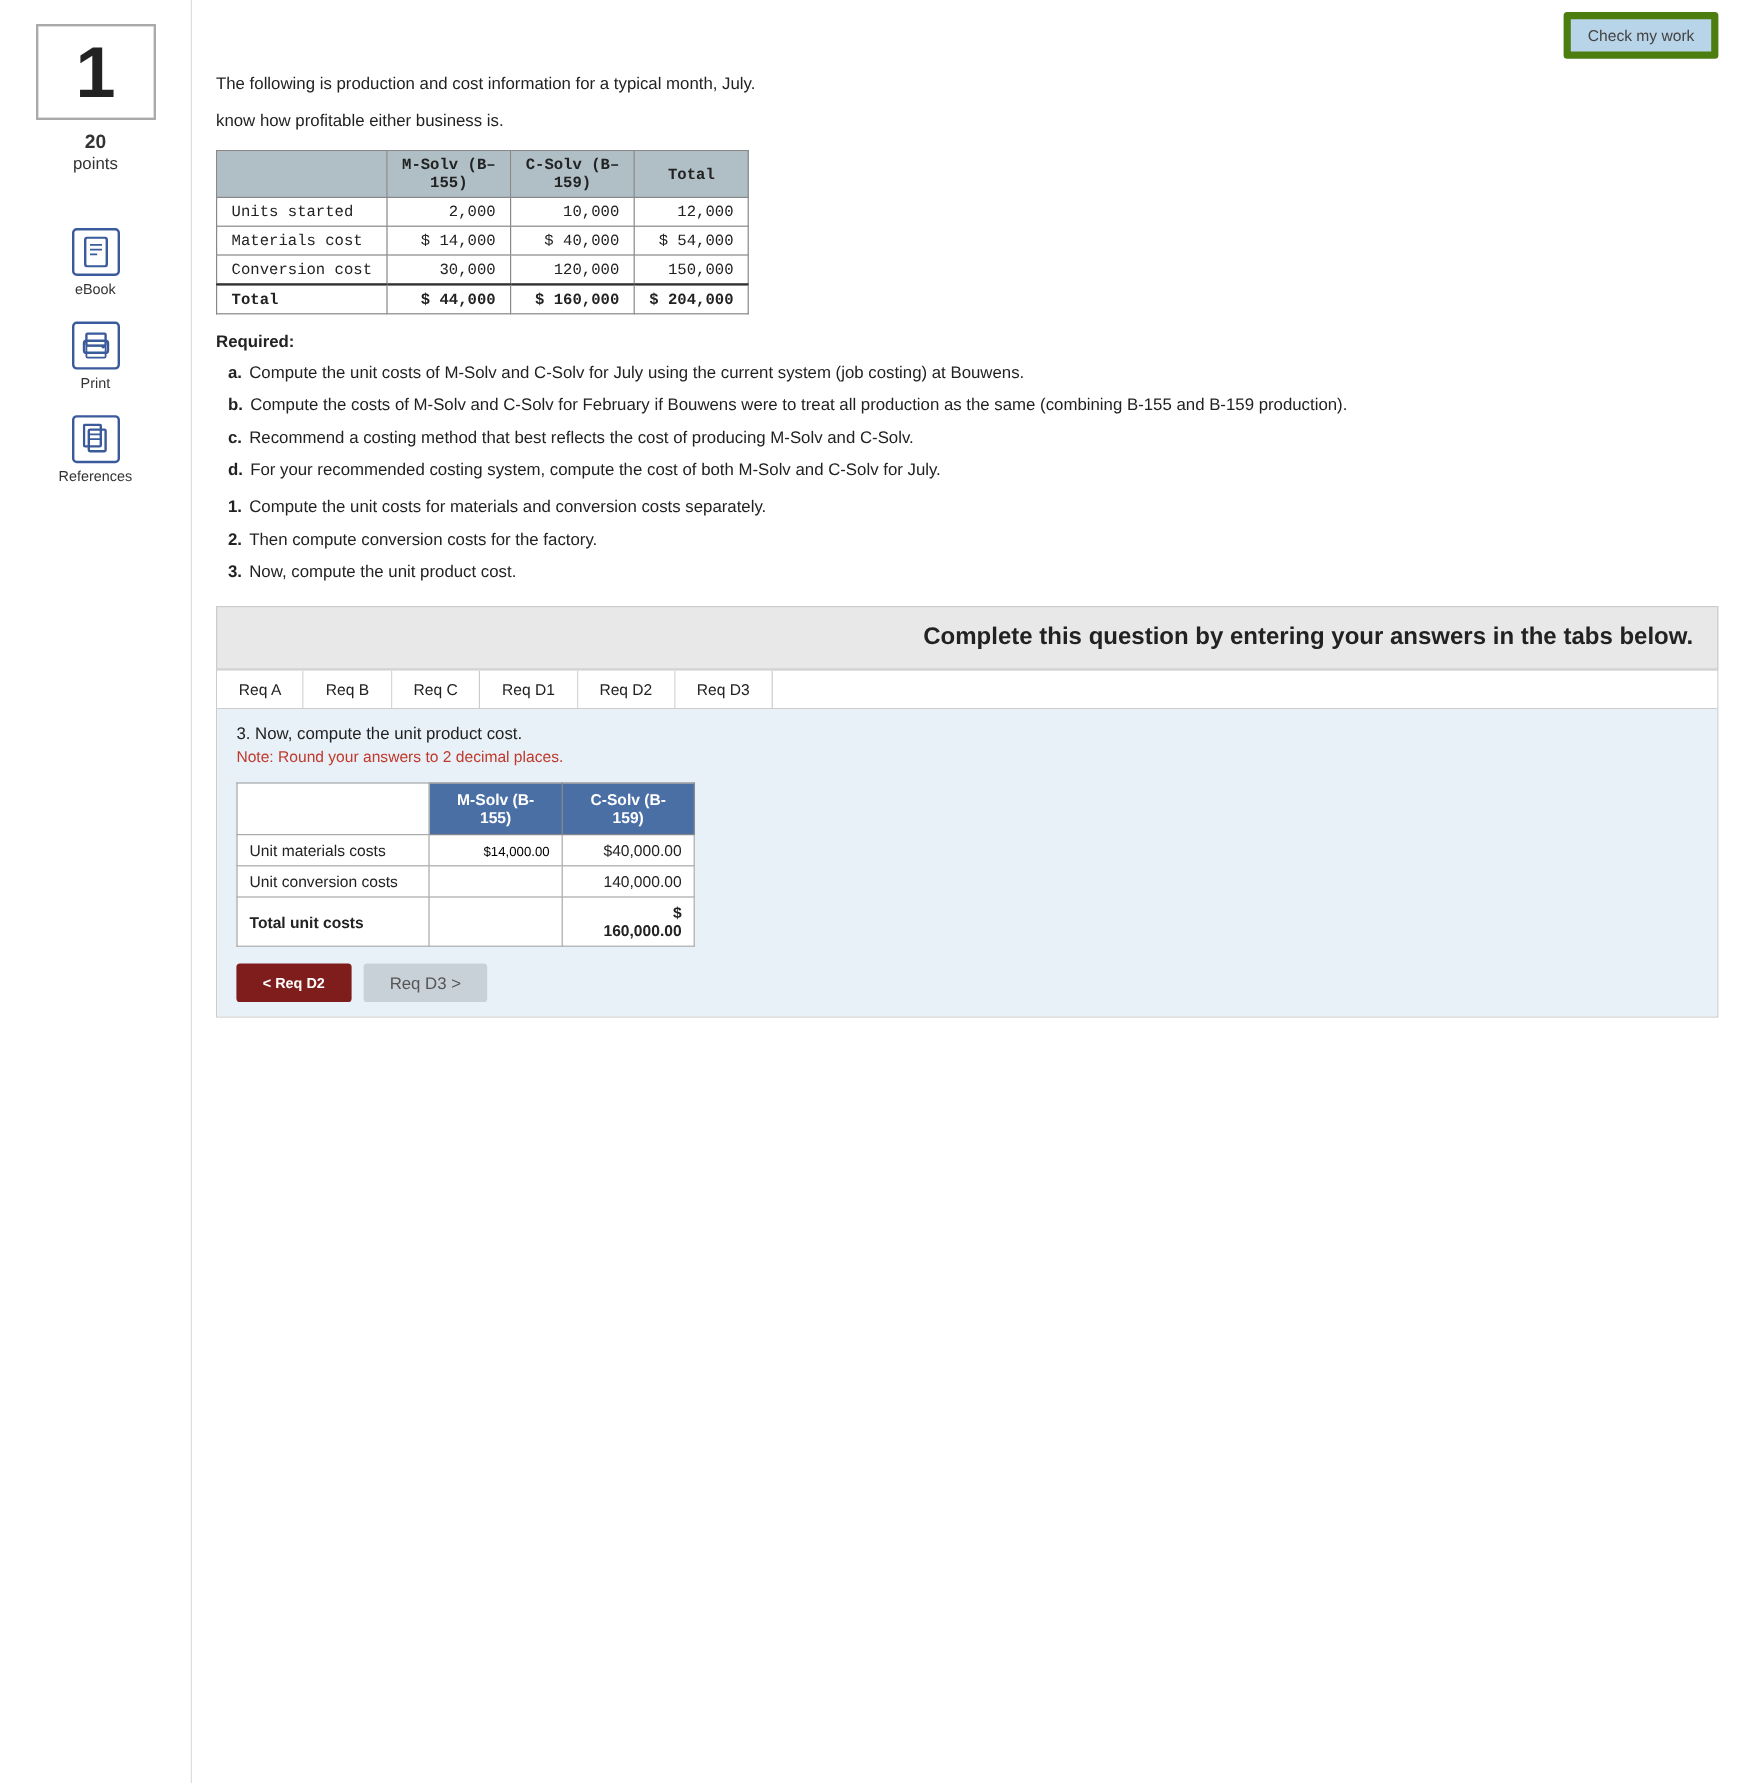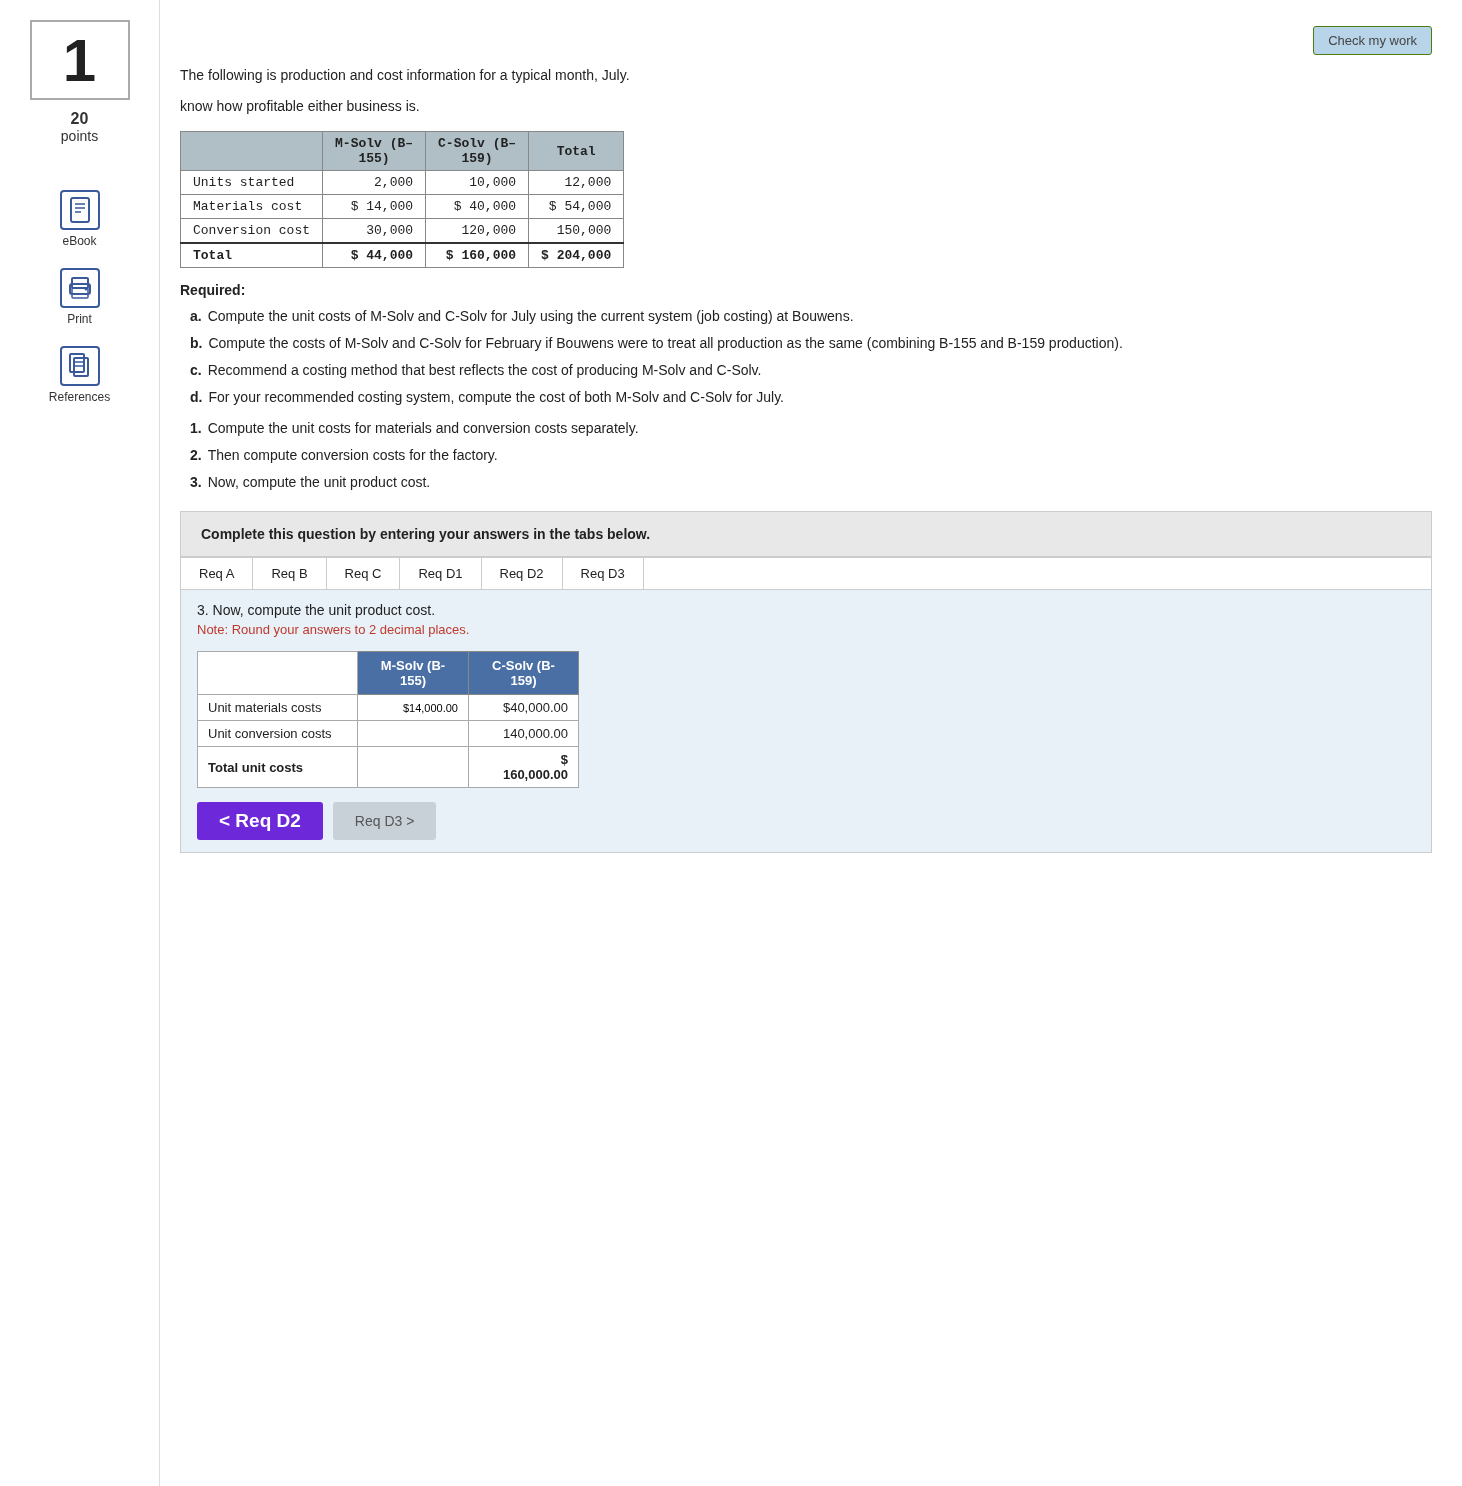--- a/index.html
+++ b/index.html
@@ -14,21 +14,21 @@
     .points-label .number { font-weight: bold; font-size: 16px; }
     .sidebar-icon-item { display: flex; flex-direction: column; align-items: center; margin: 10px 0; cursor: pointer; color: #3a5a9b; }
     .sidebar-icon-item .icon-box { width: 40px; height: 40px; display: flex; align-items: center; justify-content: center; border: 2px solid #3a5a9b; border-radius: 4px; margin-bottom: 4px; }
     .sidebar-icon-item span { font-size: 12px; color: #333; }
 
     
     .main-content { flex: 1; padding: 10px 30px 30px 20px; }
 
     
     .top-bar { display: flex; justify-content: flex-end; margin-bottom: 10px; }
-    .check-work-btn { background: #b8d4e8; color: #444; border: 1px solid #4d7c0f; padding: 6px 14px; font-size: 13px; cursor: pointer; border-radius: 3px; margin-top: 16px; }
+    .check-work-btn { background: #b8d4e8; color: #444; border: 6px solid #4d7c0f; padding: 6px 14px; font-size: 13px; cursor: pointer; border-radius: 3px; }
 
     .intro-text { font-size: 14px; margin-bottom: 10px; line-height: 1.5; }
 
     
     .cost-table { border-collapse: collapse; font-family: 'Courier New', monospace; font-size: 13px; margin: 14px 0; }
     .cost-table th, .cost-table td { border: 1px solid #888; padding: 4px 12px; text-align: right; }
     .cost-table th { background: #b0bec5; text-align: center; }
     .cost-table td:first-child { text-align: left; }
     .cost-table tr.total-row td { border-top: 2px solid #333; font-weight: bold; }
 
@@ -43,21 +43,21 @@
     .req-list .li-d::before { content: "d."; }
 
     .num-list { list-style: none; padding-left: 10px; margin: 10px 0; }
     .num-list li { margin-bottom: 6px; line-height: 1.5; }
     .num-list li::before { font-weight: bold; margin-right: 6px; }
     .num-list .li-1::before { content: "1."; }
     .num-list .li-2::before { content: "2."; }
     .num-list .li-3::before { content: "3."; }
 
     
-    .complete-question-box { background: #e8e8e8; border: 1px solid #ccc; padding: 14px 20px; margin: 18px 0 0 0; font-weight: bold; font-size: 14px; }
+    .complete-question-box { background: #e8e8e8; border: 1px solid #ccc; padding: 14px 20px; margin: 18px 0 0 0; font-weight: bold; font-size: 20px; text-align: right; }
 
     
     .tabs-container { border: 1px solid #ccc; margin-top: 0; }
     .tabs-row { display: flex; border-bottom: 1px solid #ccc; background: #fff; }
     .tab { padding: 8px 18px; border-right: 1px solid #ccc; cursor: pointer; font-size: 13px; background: #fff; }
     .tab:last-child { border-right: none; }
     .tab.active { background: #fff; font-weight: normal; }
     .tab-content { background: #e8f0f8; padding: 12px 16px; }
     .tab-content-title { font-size: 14px; margin-bottom: 4px; }
     .tab-note { color: #c0392b; font-size: 13px; }
@@ -67,21 +67,21 @@
     .answer-table th { background: #4a6fa5; color: #fff; text-align: center; padding: 6px 16px; border: 1px solid #888; }
     .answer-table td { border: 1px solid #aaa; padding: 5px 10px; }
     .answer-table td:first-child { background: #fff; min-width: 160px; }
     .answer-table td.input-cell { background: #fff; min-width: 110px; text-align: right; }
     .answer-table td.value-cell { background: #fff; min-width: 110px; text-align: right; }
     .answer-table tr.total-row td { font-weight: bold; }
     .input-field { border: none; outline: none; width: 90px; text-align: right; font-size: 11px; background: transparent; }
 
     
     .nav-buttons { display: flex; gap: 10px; margin-top: 14px; }
-    .nav-btn-blue { background: #6d28d9; color: #fff; border: none; padding: 8px 22px; font-size: 19px; font-weight: bold; cursor: pointer; border-radius: 3px; }
+    .nav-btn-blue { background: #7f1d1d; color: #fff; border: none; padding: 8px 22px; font-size: 12px; font-weight: bold; cursor: pointer; border-radius: 3px; }
     .nav-btn-gray { background: #c8d0d8; color: #555; border: none; padding: 8px 22px; font-size: 14px; cursor: pointer; border-radius: 3px; }
   </style>
 </head>
 <body>
 
 <div class="page-wrapper">
 
   <div class="sidebar">
     <div class="question-number-box">
       <span>1</span>

